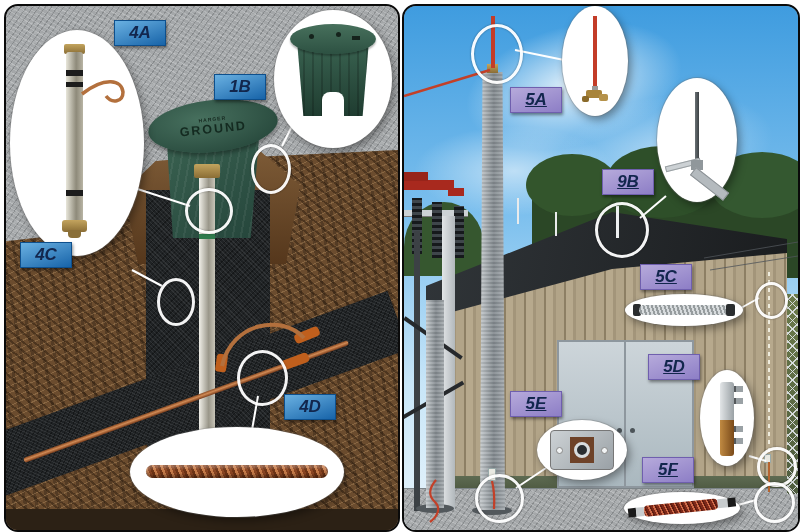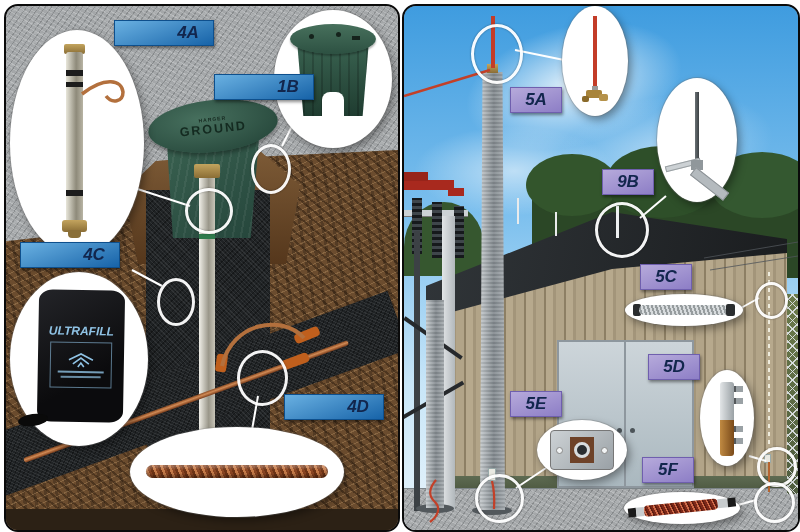--- a/index.html
+++ b/index.html
@@ -22,23 +22,23 @@
   .darkfill{background-color:#202325;background-image:
     repeating-linear-gradient(45deg,rgba(255,255,255,.08) 0 1px,transparent 1px 3px),
     repeating-linear-gradient(-45deg,rgba(0,0,0,.35) 0 1px,transparent 1px 4px);}
   .poletex{background-image:
     repeating-linear-gradient(0deg,rgba(255,255,255,.09) 0 2px,rgba(0,0,0,.07) 2px 4px),
     linear-gradient(90deg,#c6cbce,#82898e 55%,#a6acb0);}
   .badge{width:50px;height:24px;display:flex;align-items:center;justify-content:center;
     font:italic bold 17px "Liberation Sans",sans-serif;color:var(--badge_text,#12264d);
     box-shadow:1px 2px 3px rgba(0,0,0,.45);z-index:60;letter-spacing:0;}
   .badge.blue{background:linear-gradient(160deg,var(--badge_blue_top,#6ab1e2),var(--badge_blue_bottom,#1763a8));
-    border:1px solid #0e4f8c;padding-left:48px;}
+    border:1px solid #0e4f8c;}
   .badge.purple{background:linear-gradient(160deg,var(--badge_purple_top,#b6aadb),var(--badge_purple_bottom,#8d7ec6));
-    border:1px solid #6f5fae;}
+    border:1px solid #6f5fae;text-decoration:underline;}
   .callout{background:#fff;border-radius:50%;z-index:50;
     box-shadow:0 0 0 1px rgba(110,110,110,.3),3px 4px 8px rgba(0,0,0,.38);}
   .ring{border:3px solid rgba(255,255,255,.95);border-radius:50%;z-index:45;
     box-shadow:0 0 2px rgba(0,0,0,.45),inset 0 0 2px rgba(0,0,0,.45);}
   .lines{position:absolute;inset:0;z-index:40;pointer-events:none;}
   .scene-lines{position:absolute;inset:0;z-index:30;pointer-events:none;}
 </style>
 </head>
 <body>
 
@@ -100,33 +100,20 @@
   <div class="abs callout" style="left:268px;top:4px;width:118px;height:138px">
     <div class="abs" style="left:20px;top:32px;width:78px;height:74px;background:repeating-linear-gradient(90deg,rgba(0,0,0,.18) 0 2px,transparent 2px 9px),linear-gradient(#3a6351,#1f3c30);clip-path:polygon(4% 0,96% 0,88% 100%,12% 100%)"></div>
     <div class="abs" style="left:16px;top:14px;width:86px;height:30px;border-radius:50%;background:linear-gradient(#47705c,#2d5142);box-shadow:0 2px 2px rgba(0,0,0,.3)">
       <div class="abs" style="left:19px;top:10px;width:5px;height:5px;border-radius:50%;background:#15231c"></div>
       <div class="abs" style="left:46px;top:8px;width:5px;height:5px;border-radius:50%;background:#15231c"></div>
       <div class="abs" style="left:62px;top:12px;width:8px;height:4px;background:#15231c"></div>
     </div>
     <div class="abs" style="left:48px;top:82px;width:22px;height:26px;background:#fff;border-radius:8px 8px 0 0"></div>
   </div>
 
-  <div class="abs callout" style="left:4px;top:266px;width:138px;height:174px">
-    <div class="abs" style="left:28px;top:18px;width:86px;height:132px;background:linear-gradient(150deg,#232428,#0b0b0d 65%);border-radius:14px/11px;transform:rotate(1deg);display:flex;flex-direction:column;align-items:center;justify-content:center">
-      <span style="font:italic bold 12px 'Liberation Sans',sans-serif;color:#8fc2e4">ULTRAFILL</span>
-      <div style="width:60px;height:44px;border:1px solid rgba(143,194,228,.6);margin-top:4px;display:flex;flex-direction:column;align-items:center;justify-content:center;gap:3px">
-        <svg width="28" height="16">
-          <path d="M2 8 L14 2 L26 8 M6 12 L14 6 L22 12 M11 15 L14 11 L17 15" fill="none" stroke="#8fc2e4" stroke-width="1.6"></path>
-        </svg>
-        <div style="width:46px;height:2px;background:rgba(143,194,228,.8)"></div>
-        <div style="width:40px;height:2px;background:rgba(143,194,228,.7)"></div>
-      </div>
-    </div>
-    <div class="abs" style="left:8px;top:142px;width:30px;height:12px;background:#0a0a0a;border-radius:50%;transform:rotate(-8deg)"></div>
-  </div>
 
   <div class="abs callout" style="left:124px;top:421px;width:214px;height:90px">
     <div class="abs" style="left:16px;top:38px;width:182px;height:13px;border-radius:7px;background:repeating-linear-gradient(68deg,#6e3416 0 2.5px,#c57a48 2.5px 5px,#8a4522 5px 7.5px);box-shadow:inset 0 3px 3px rgba(255,255,255,.25),inset 0 -3px 3px rgba(0,0,0,.35)"></div>
   </div>
 
   <div class="abs badge blue" style="left:108px;top:14px">4A</div>
   <div class="abs badge blue" style="left:208px;top:68px">1B</div>
   <div class="abs badge blue" style="left:14px;top:236px">4C</div>
   <div class="abs badge blue" style="left:278px;top:388px">4D</div>
 </div>

